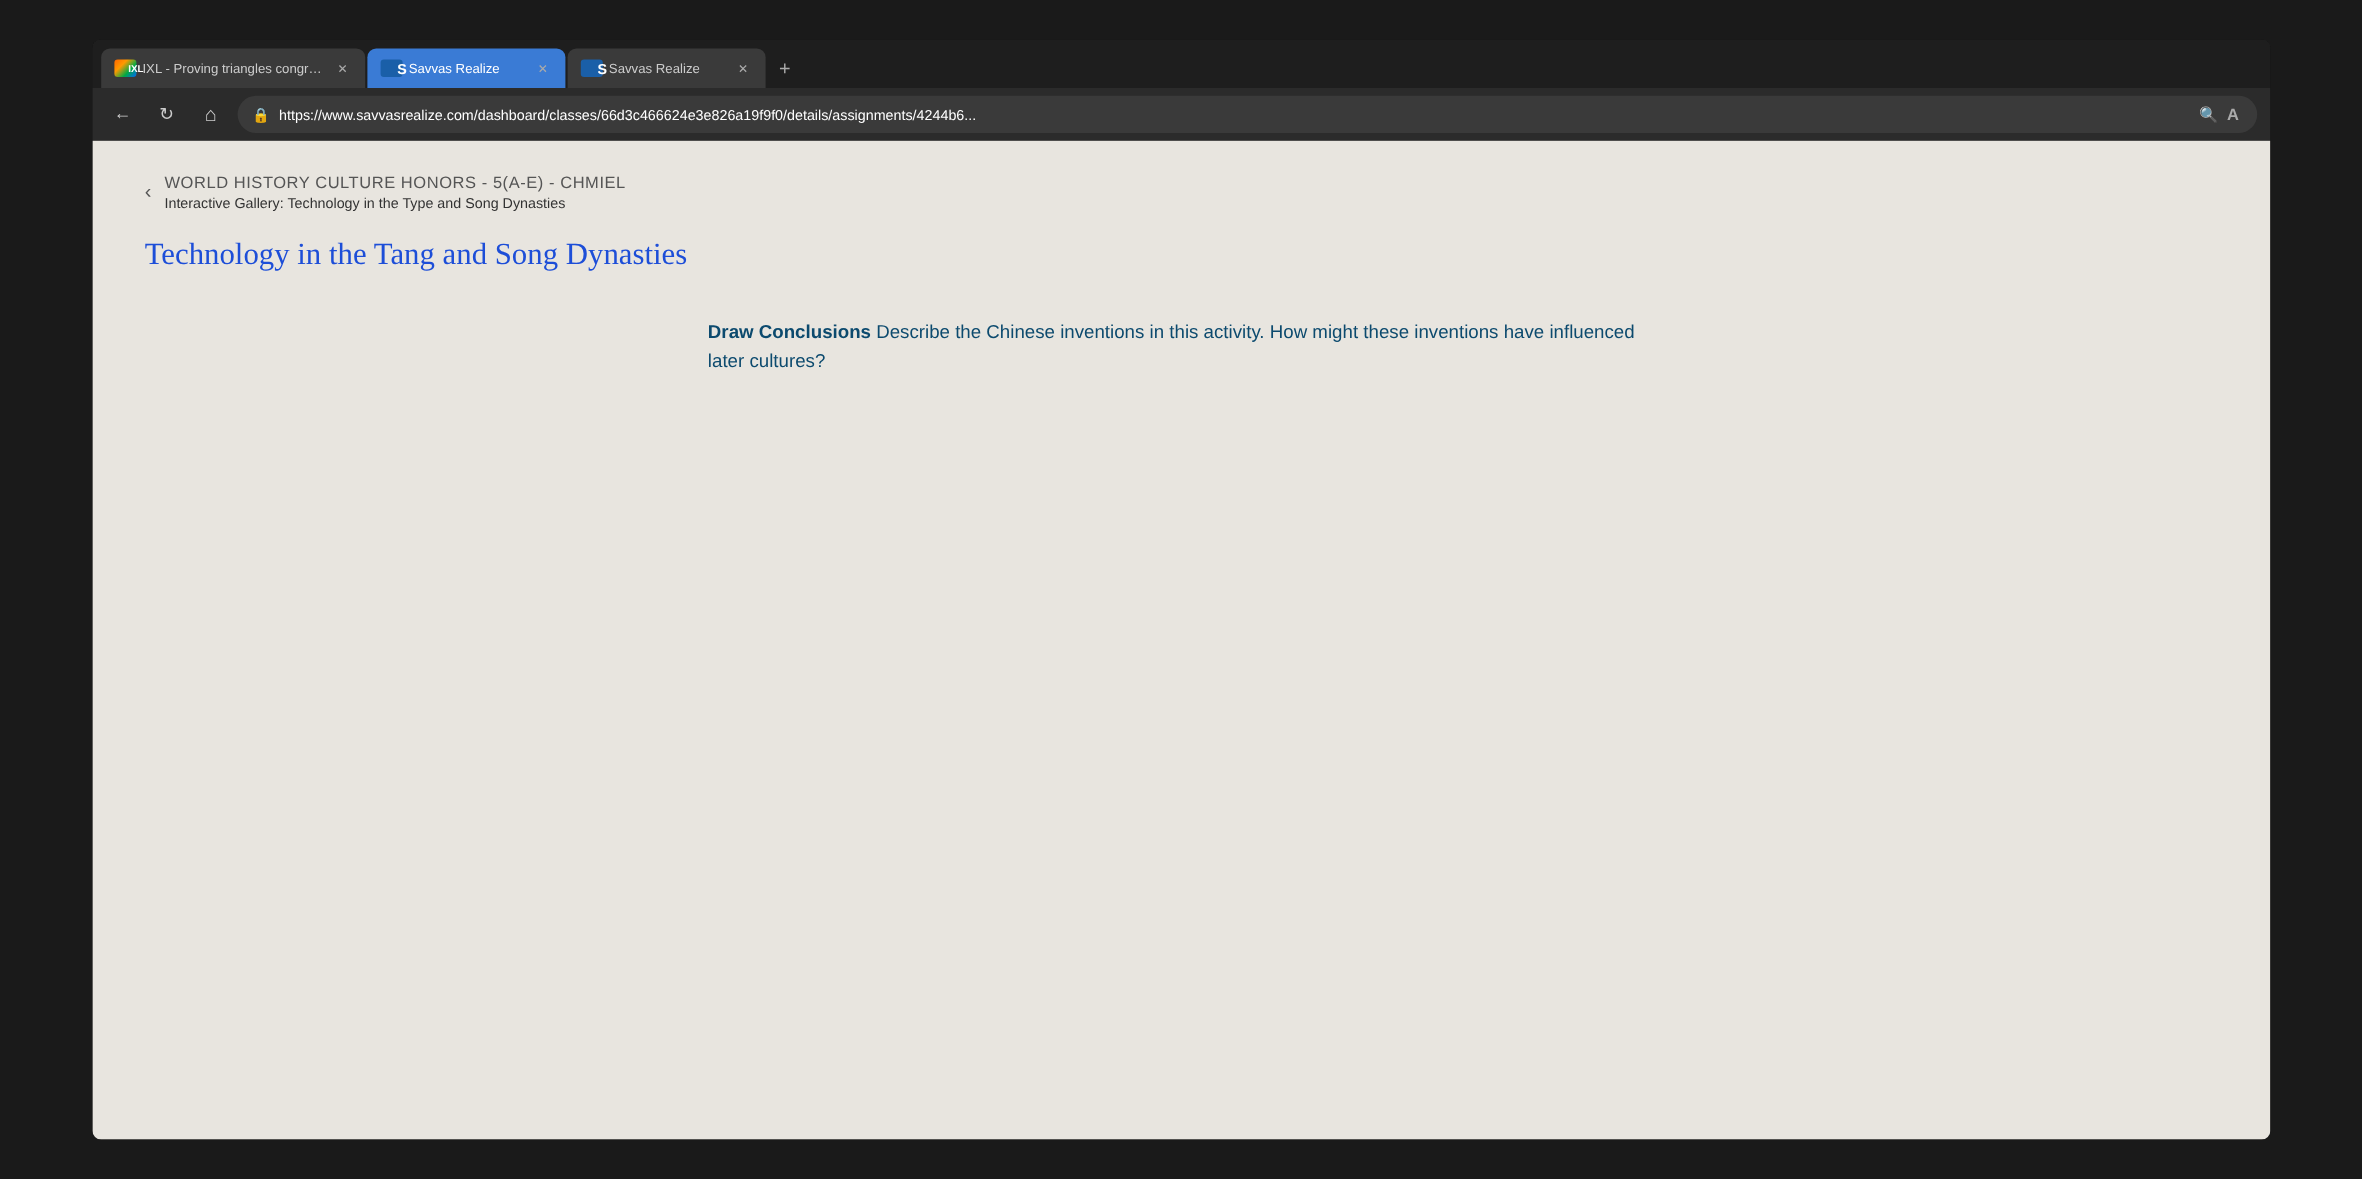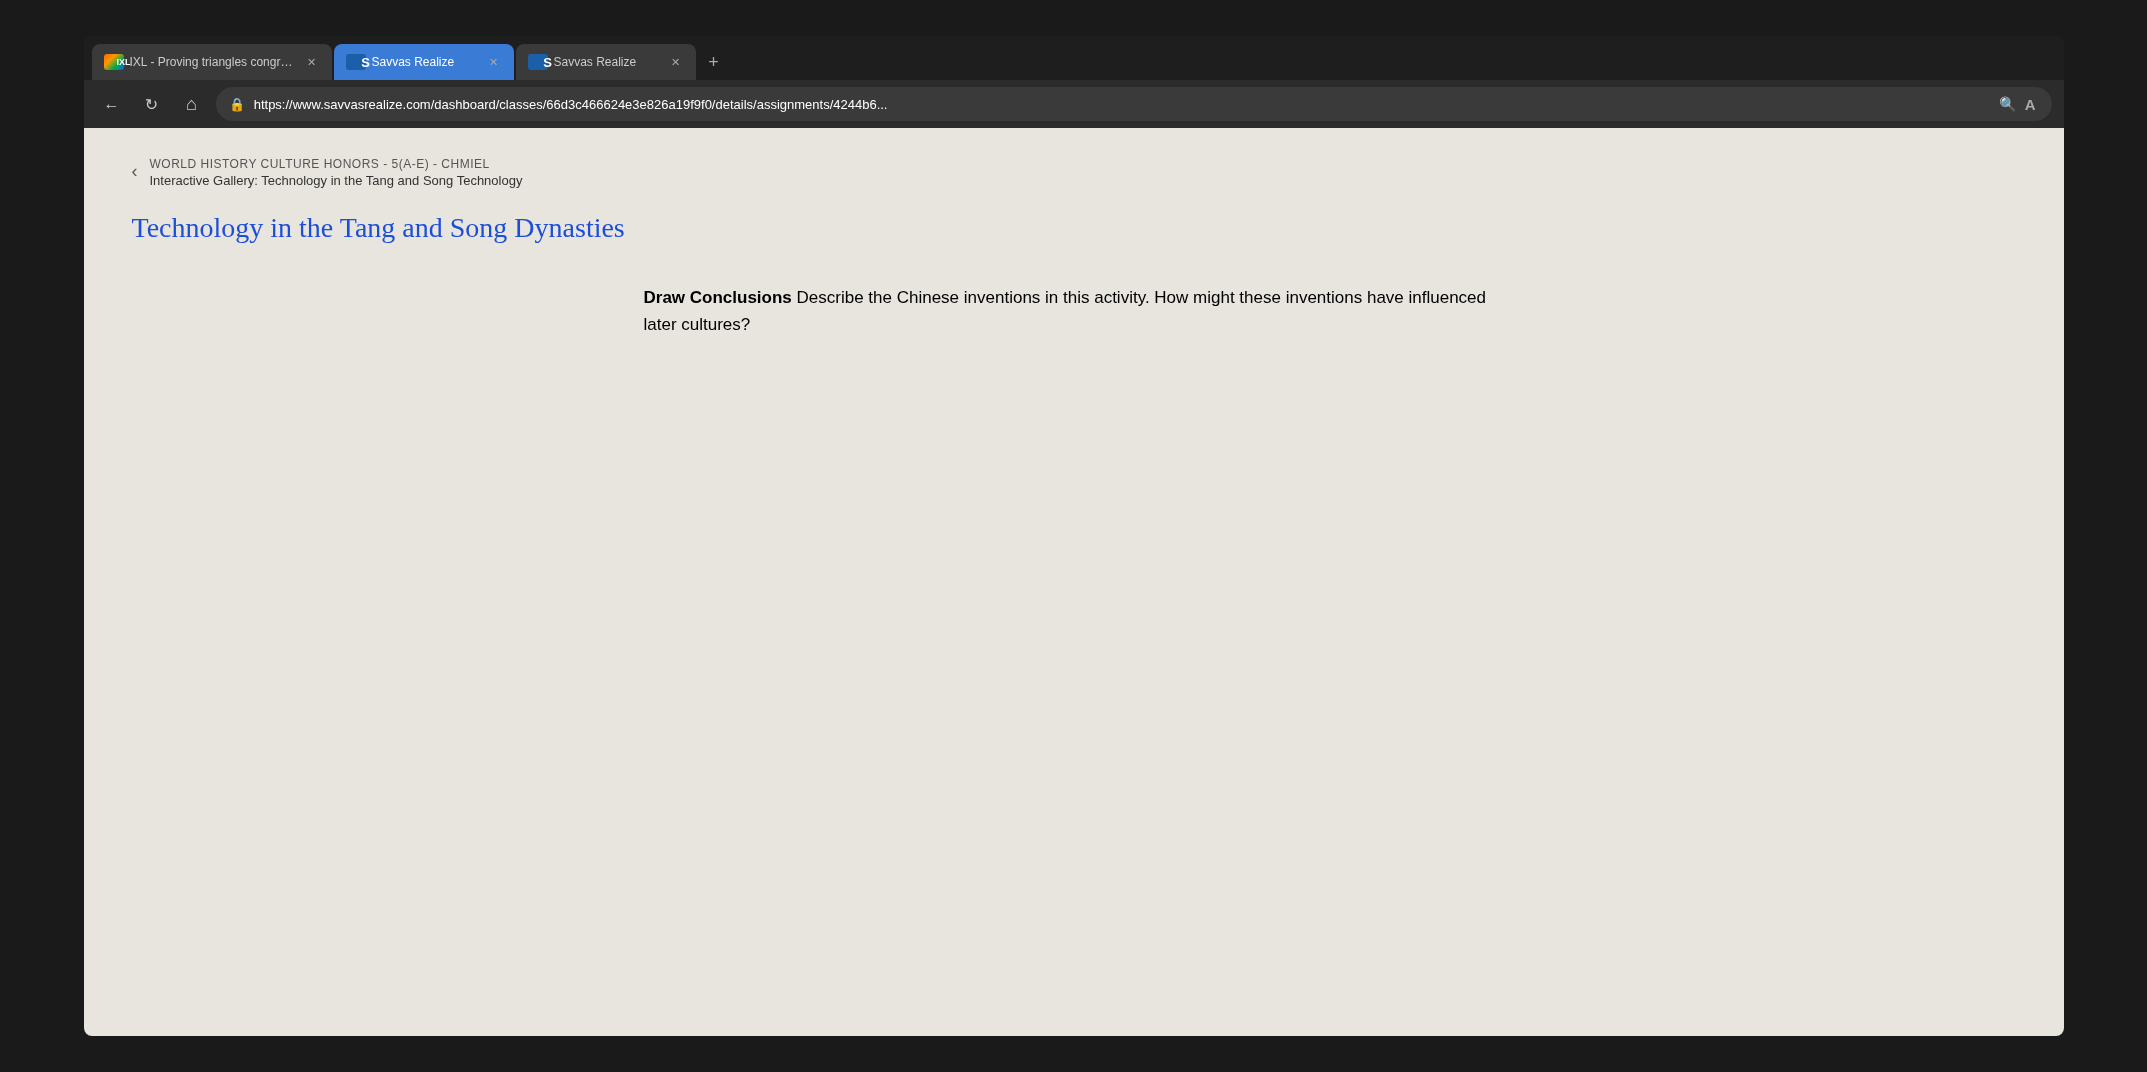--- a/index.html
+++ b/index.html
@@ -178,21 +178,21 @@
     }
 
     .breadcrumb-back {
       font-size: 18px;
       color: #555;
       cursor: pointer;
       margin-right: 4px;
     }
 
     .breadcrumb-text {
-      font-size: 12px;
+      font-size: 15px;
       color: #555;
       text-transform: uppercase;
       letter-spacing: 0.5px;
       line-height: 1.4;
     }
 
     .breadcrumb-title {
       font-size: 13px;
       color: #333;
       font-weight: normal;
@@ -206,21 +206,21 @@
       font-family: Georgia, serif;
     }
 
     .question-container {
       max-width: 900px;
       margin: 0 auto;
     }
 
     .question-prompt {
       font-size: 17px;
-      color: #000000;
+      color: #0c4a6e;
       line-height: 1.6;
       margin-bottom: 20px;
       padding-left: 20px;
     }
 
     .question-prompt strong {
       font-weight: 700;
     }
 
     .answer-textarea {
@@ -316,21 +316,21 @@
       </div>
     </div>
   </div>
 
   <div class="page-content">
 
     <div class="breadcrumb-nav">
       <span class="breadcrumb-back">‹</span>
       <div>
         <div class="breadcrumb-text">WORLD HISTORY CULTURE HONORS - 5(A-E) - CHMIEL</div>
-        <div class="breadcrumb-title">Interactive Gallery: Technology in the Tang and Song Technology</div>
+        <div class="breadcrumb-title">Interactive Gallery: Technology in the Type and Song Dynasties</div>
       </div>
     </div>
 
     <h1 class="page-main-title">Technology in the Tang and Song Dynasties</h1>
 
     <div class="question-container">
 
       <p class="question-prompt">
         <strong>Draw Conclusions</strong><span> Describe the Chinese inventions in this activity. How might these inventions have influenced later cultures?</span>
       </p>

